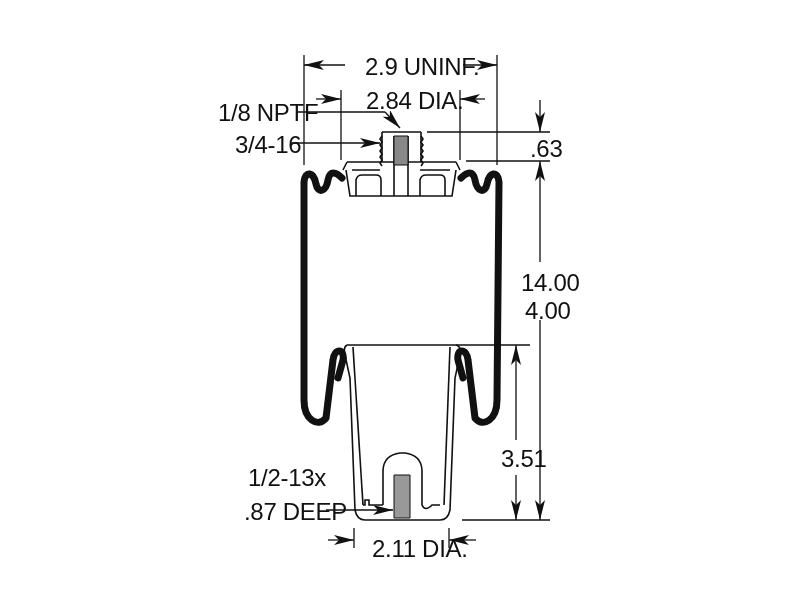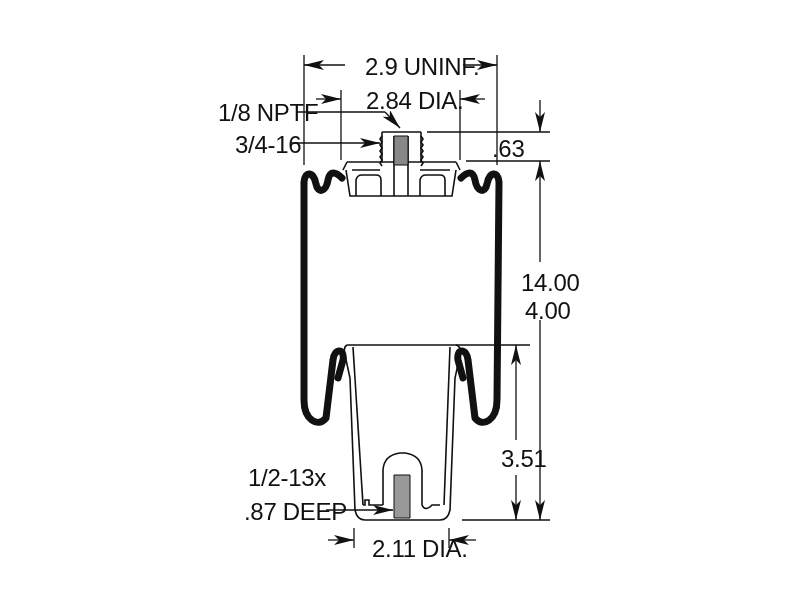--- a/index.html
+++ b/index.html
@@ -83,19 +83,19 @@
     <line x1="449" y1="528" x2="449" y2="548"></line>
     <line x1="328" y1="540" x2="354" y2="540" marker-end="url(#arr)"></line>
     <line x1="476" y1="540" x2="449" y2="540" marker-end="url(#arr)"></line>
   </g>
 </svg>
 
 <div class="lbl" style="left:365px;top:55px;">2.9 UNINF.</div>
 <div class="lbl" style="left:366px;top:89px;text-align:center;">2.84 DIA.</div>
 <div class="lbl" style="left:218px;top:101px;text-align:center;">1/8 NPTF</div>
 <div class="lbl" style="left:235px;top:133px;">3/4-16</div>
-<div class="lbl" style="left:492px;top:137px;text-align:center;">.63</div>
+<div class="lbl" style="left:530px;top:137px;text-align:center;">.63</div>
 <div class="lbl" style="left:521px;top:271px;">14.00</div>
 <div class="lbl" style="left:525px;top:299px;">4.00</div>
 <div class="lbl" style="left:501px;top:447px;">3.51</div>
 <div class="lbl" style="left:248px;top:466px;">1/2-13x</div>
 <div class="lbl" style="left:244px;top:500px;">.87 DEEP</div>
 <div class="lbl" style="left:372px;top:531px;margin-top:6px;">2.11 DIA.</div>
 
 </body></html>

